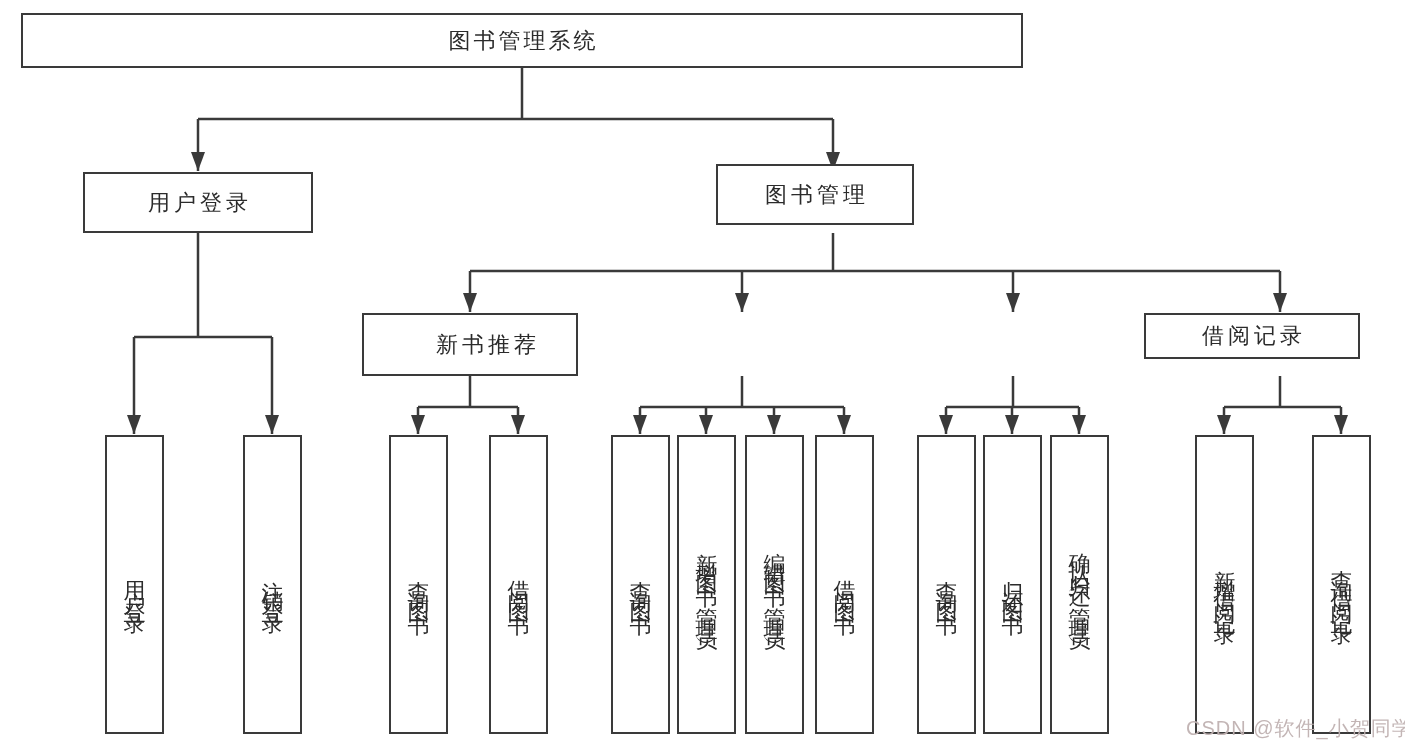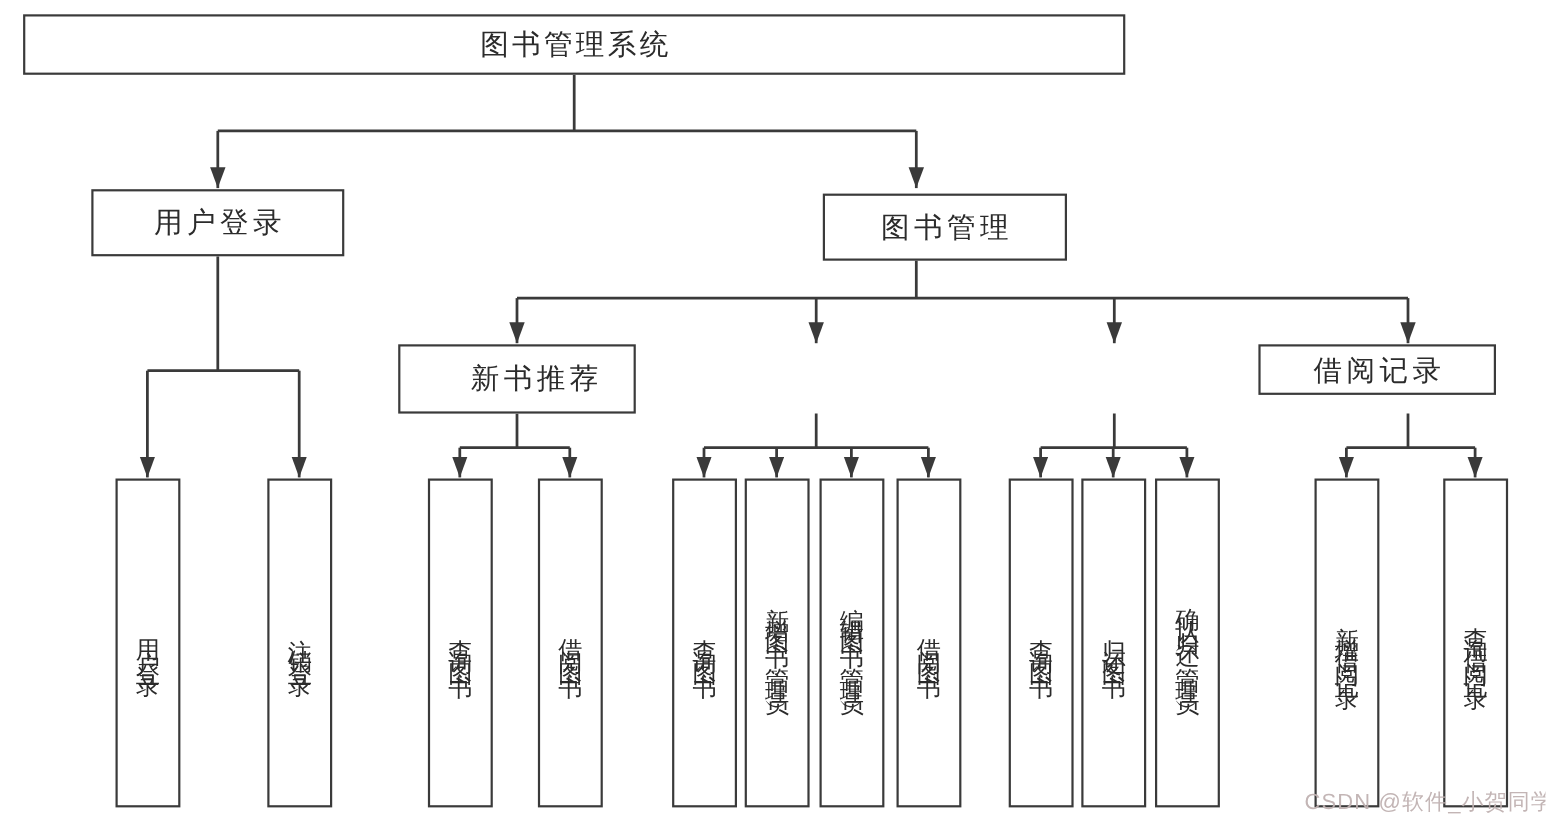--- a/index.html
+++ b/index.html
@@ -6,21 +6,21 @@
   body{
     width:1405px;height:747px;position:relative;overflow:hidden;
     font-family:"Liberation Sans",sans-serif;color:#2b2b2b;
   }
   .canvas{position:absolute;inset:0;width:1405px;height:747px;}
   .wires{position:absolute;left:0;top:0;z-index:1;}
   .wires .w{stroke:#3a3a3a;stroke-width:2.5;fill:none;}
   .node{
     position:absolute;box-sizing:border-box;background:#ffffff;
     border:2.5px solid #3a3a3a;display:flex;align-items:center;justify-content:center;
-    font-size:26px;letter-spacing:4px;text-indent:4px;white-space:nowrap;z-index:2;text-align:center;
+    font-size:22px;letter-spacing:4px;text-indent:4px;white-space:nowrap;z-index:2;text-align:center;
   }
   .node.root{letter-spacing:3px;text-indent:3px;}
   .leaf{
     position:absolute;box-sizing:border-box;background:#ffffff;
     border:2.5px solid #3a3a3a;display:flex;align-items:center;justify-content:center;
     z-index:2;
   }
   .vtext{
     writing-mode:vertical-rl;text-orientation:mixed;
     font-size:22px;line-height:1;letter-spacing:11px;white-space:nowrap;
@@ -86,21 +86,21 @@
     <g>
       <path class="w" d="M1280 376 V407 M1224 407 H1341"></path>
       <line class="w" x1="1224" y1="407" x2="1224" y2="434" marker-end="url(#arr)"></line>
       <line class="w" x1="1341" y1="407" x2="1341" y2="434" marker-end="url(#arr)"></line>
     </g>
   </svg>
 
   <div class="node root" style="left:21px;top:13px;width:1002px;height:55px;">图书管理系统</div>
 
   <div class="node" style="left:83px;top:172px;width:230px;height:61px;">用户登录</div>
-  <div class="node" style="left:716px;top:176px;width:222px;height:61px;margin-left:32px;">图书管理</div>
+  <div class="node" style="left:716px;top:164px;width:198px;height:61px;">图书管理</div>
 
   <div class="node" style="left:362px;top:313px;width:216px;height:63px;padding-left:32px;">新书推荐</div>
   <div class="node" style="left:1144px;top:313px;width:216px;height:46px;">借阅记录</div>
 
   <div class="leaf" style="left:105px;top:435px;width:59px;height:299px;">
     <span class="vtext">用户登录</span>
   </div>
   <div class="leaf" style="left:243px;top:435px;width:59px;height:299px;">
     <span class="vtext">注销登录</span>
   </div>

